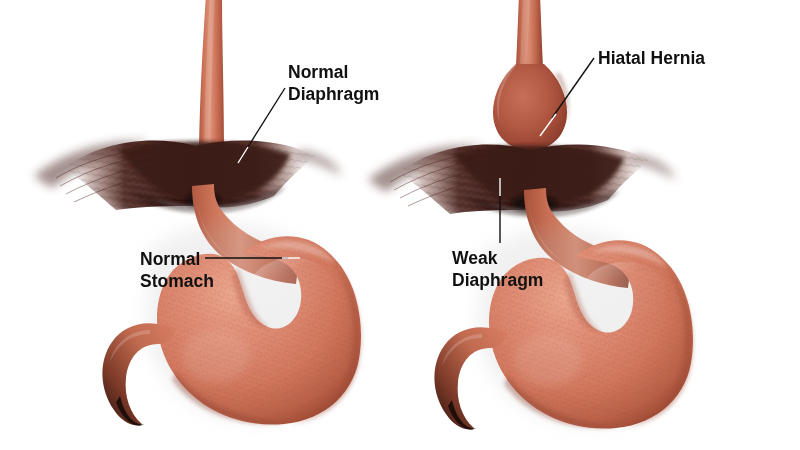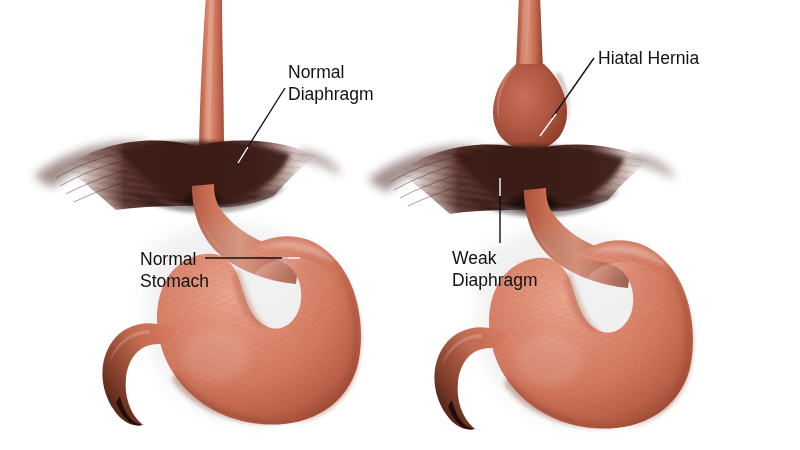--- a/index.html
+++ b/index.html
@@ -1,21 +1,21 @@
 <!DOCTYPE html>
 <html><head>
 <meta charset="utf-8">
 <title>Hiatal Hernia Illustration</title>
 <style>
   html,body{margin:0;padding:0;background:#ffffff;}
   body{
     width:800px;height:450px;overflow:hidden;position:relative;
     font-family:"Liberation Sans", sans-serif;
   }
-  #figure{position:absolute;left:0;top:0;width:654px;height:450px;}
+  #figure{position:absolute;left:0;top:0;width:654px;height:450px;font-weight:bold;}
   .label-text{
     font-family:"Liberation Sans", sans-serif;
     font-size:17.5px;
     fill:#111111;
   }
   svg{display:block;}
 </style>
 </head>
 <body>
 

